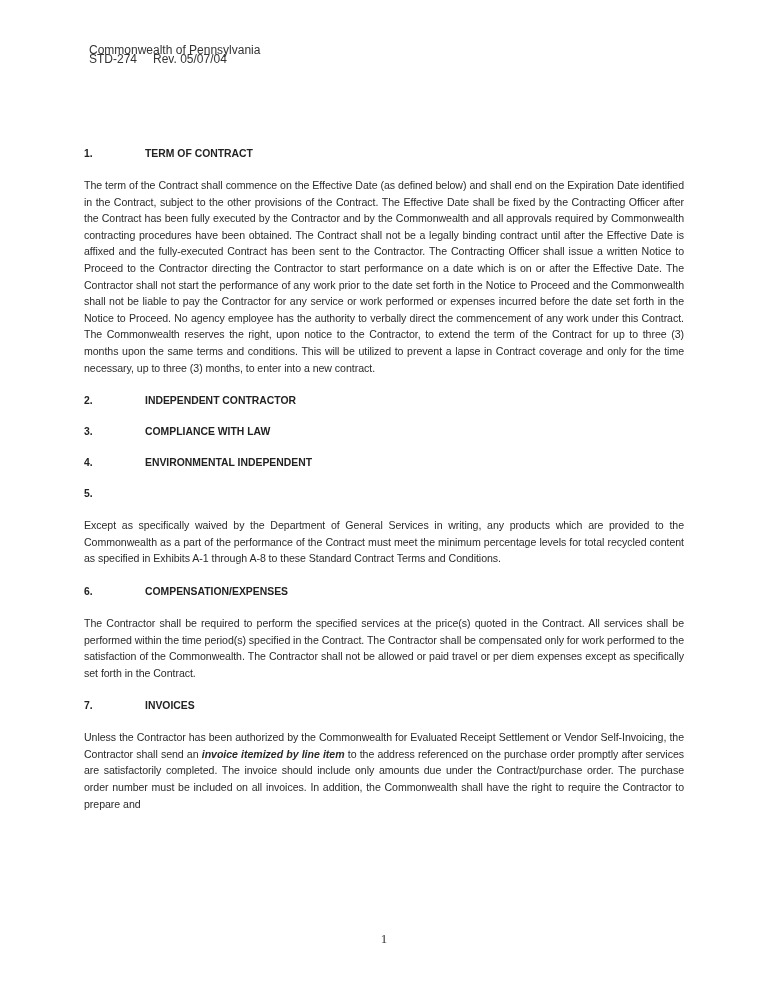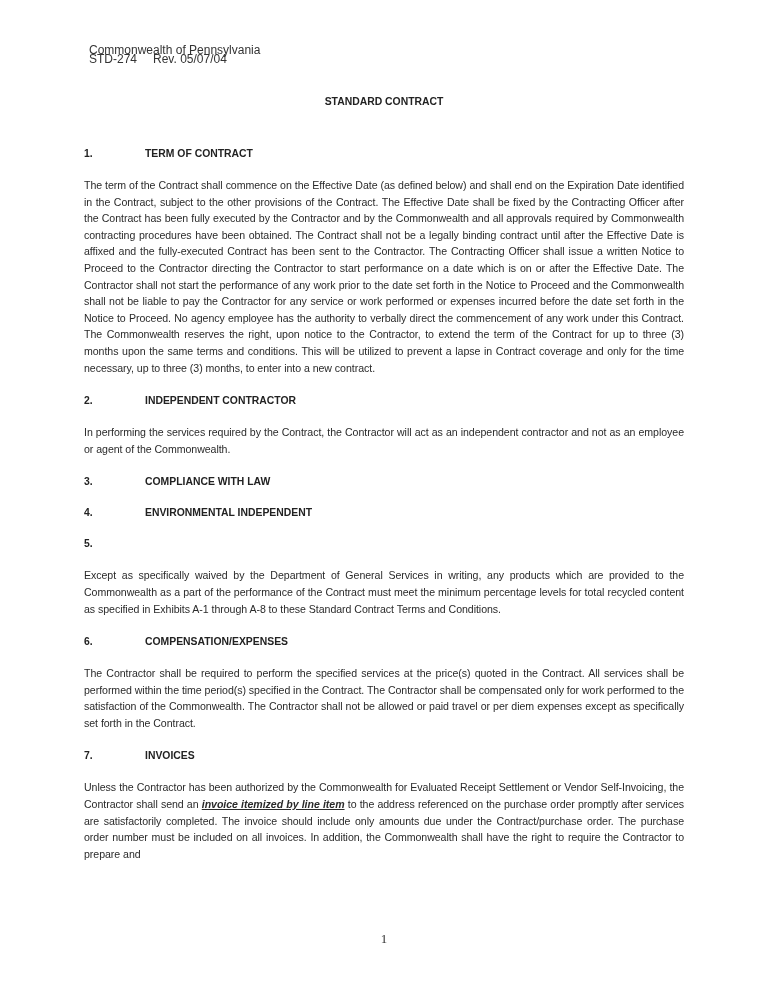--- a/index.html
+++ b/index.html
@@ -5,51 +5,49 @@
   html, body { margin: 0; padding: 0; background: #ffffff; }
   body { width: 768px; height: 994px; position: relative; overflow: hidden; font-family: "Liberation Sans", sans-serif; color: #1a1a1a; }
   .header { position: absolute; left: 89px; top: 46px; font-size: 12px; line-height: 9px; color: #333; }
   .header .row2 { display: flex; }
   .header .row2 .rev { margin-left: 16px; }
   .title { position: absolute; left: 0; width: 768px; top: 94px; text-align: center; font-weight: bold; font-size: 10.4px; line-height: 15px; color: #222; }
   .content { position: absolute; left: 84px; top: 146px; width: 600px; font-size: 10.6px; line-height: 16.6px; }
   .sec-head { display: flex; font-weight: bold; font-size: 10.4px; height: 16px; margin-bottom: 15px; color: #222; }
   .sec-num { width: 61px; }
   .para { text-align: justify; margin: 0 0 17px 0; letter-spacing: -0.05px; color: #2a2a2a; }
-  .para .emph { font-weight: bold; font-style: italic; text-decoration: underline; }
+  .para .emph { font-weight: bold; font-style: italic; }
   .page-num { position: absolute; left: 376px; top: 931px; width: 16px; text-align: center; font-family: "Liberation Serif", serif; font-size: 13px; color: #333; }
 </style>
 </head>
 <body>
 
 <div class="header">
   <div>Commonwealth of Pennsylvania</div>
   <div class="row2">
     <span>STD-274</span>
     <span class="rev">Rev. 05/07/04</span>
   </div>
 </div>
 
 <div class="title">
-  <div>STANDARD CONTRACT</div>
 </div>
 
 <div class="content">
 
   <div class="sec-head">
     <span class="sec-num">1.</span>
     <span>TERM OF CONTRACT</span>
   </div>
   <p class="para">The term of the Contract shall commence on the Effective Date (as defined below) and shall end on the Expiration Date identified in the Contract, subject to the other provisions of the Contract. The Effective Date shall be fixed by the Contracting Officer after the Contract has been fully executed by the Contractor and by the Commonwealth and all approvals required by Commonwealth contracting procedures have been obtained. The Contract shall not be a legally binding contract until after the Effective Date is affixed and the fully-executed Contract has been sent to the Contractor. The Contracting Officer shall issue a written Notice to Proceed to the Contractor directing the Contractor to start performance on a date which is on or after the Effective Date. The Contractor shall not start the performance of any work prior to the date set forth in the Notice to Proceed and the Commonwealth shall not be liable to pay the Contractor for any service or work performed or expenses incurred before the date set forth in the Notice to Proceed. No agency employee has the authority to verbally direct the commencement of any work under this Contract. The Commonwealth reserves the right, upon notice to the Contractor, to extend the term of the Contract for up to three (3) months upon the same terms and conditions. This will be utilized to prevent a lapse in Contract coverage and only for the time necessary, up to three (3) months, to enter into a new contract.</p>
 
   <div class="sec-head">
     <span class="sec-num">2.</span>
     <span>INDEPENDENT CONTRACTOR</span>
   </div>
-  <p class="para">In performing the services required by the Contract, the Contractor will act as an independent contractor and not as an employee or agent of the Commonwealth.</p>
 
   <div class="sec-head">
     <span class="sec-num">3.</span>
     <span>COMPLIANCE WITH LAW</span>
   </div>
 
   <div class="sec-head">
     <span class="sec-num">4.</span>
     <span>ENVIRONMENTAL INDEPENDENT</span>
   </div>

